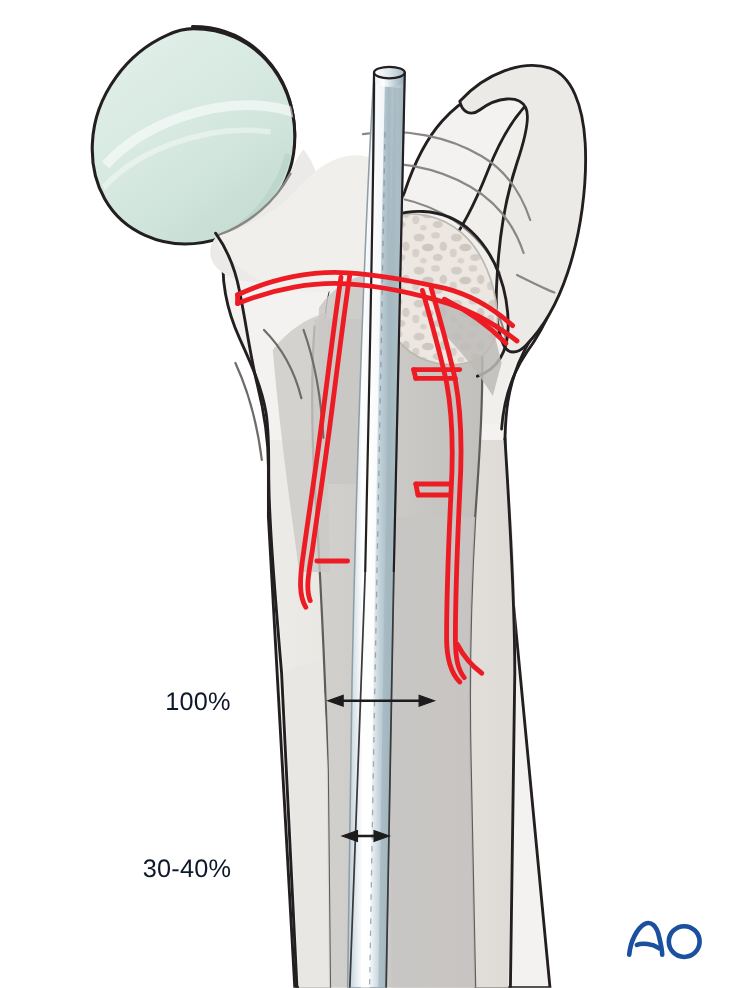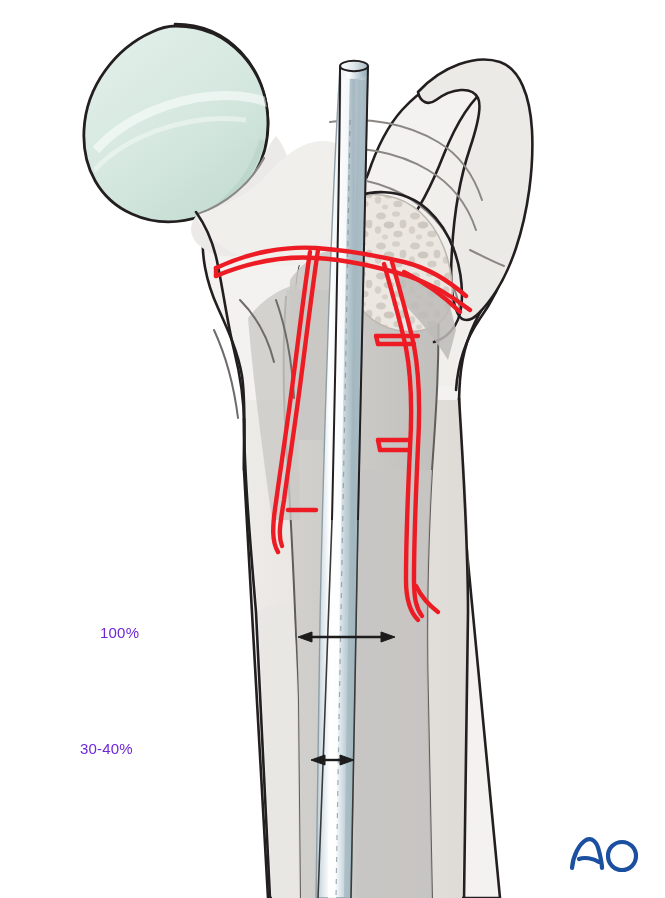--- a/index.html
+++ b/index.html
@@ -22,35 +22,35 @@
     height: 898px;
   }
   #figure-svg {
     display: block;
     width: 665px;
     height: 898px;
   }
   .measure-label {
     position: absolute;
     font-family: "Liberation Sans", sans-serif;
-    font-size: 15px;
+    font-size: 23px;
     font-weight: 400;
-    color: #6d28d9;
+    color: #0f172a;
     letter-spacing: 0.2px;
     white-space: nowrap;
-    text-align: left;
+    text-align: center;
   }
   #label-100 {
     left: 100px;
     top: 624px;
     width: 160px;
   }
   #label-3040 {
     left: 80px;
-    top: 740px;
+    top: 776px;
     width: 180px;
   }
   #ao-logo {
     position: absolute;
     left: 566px;
     top: 832px;
     width: 80px;
     height: 44px;
   }
 </style>

